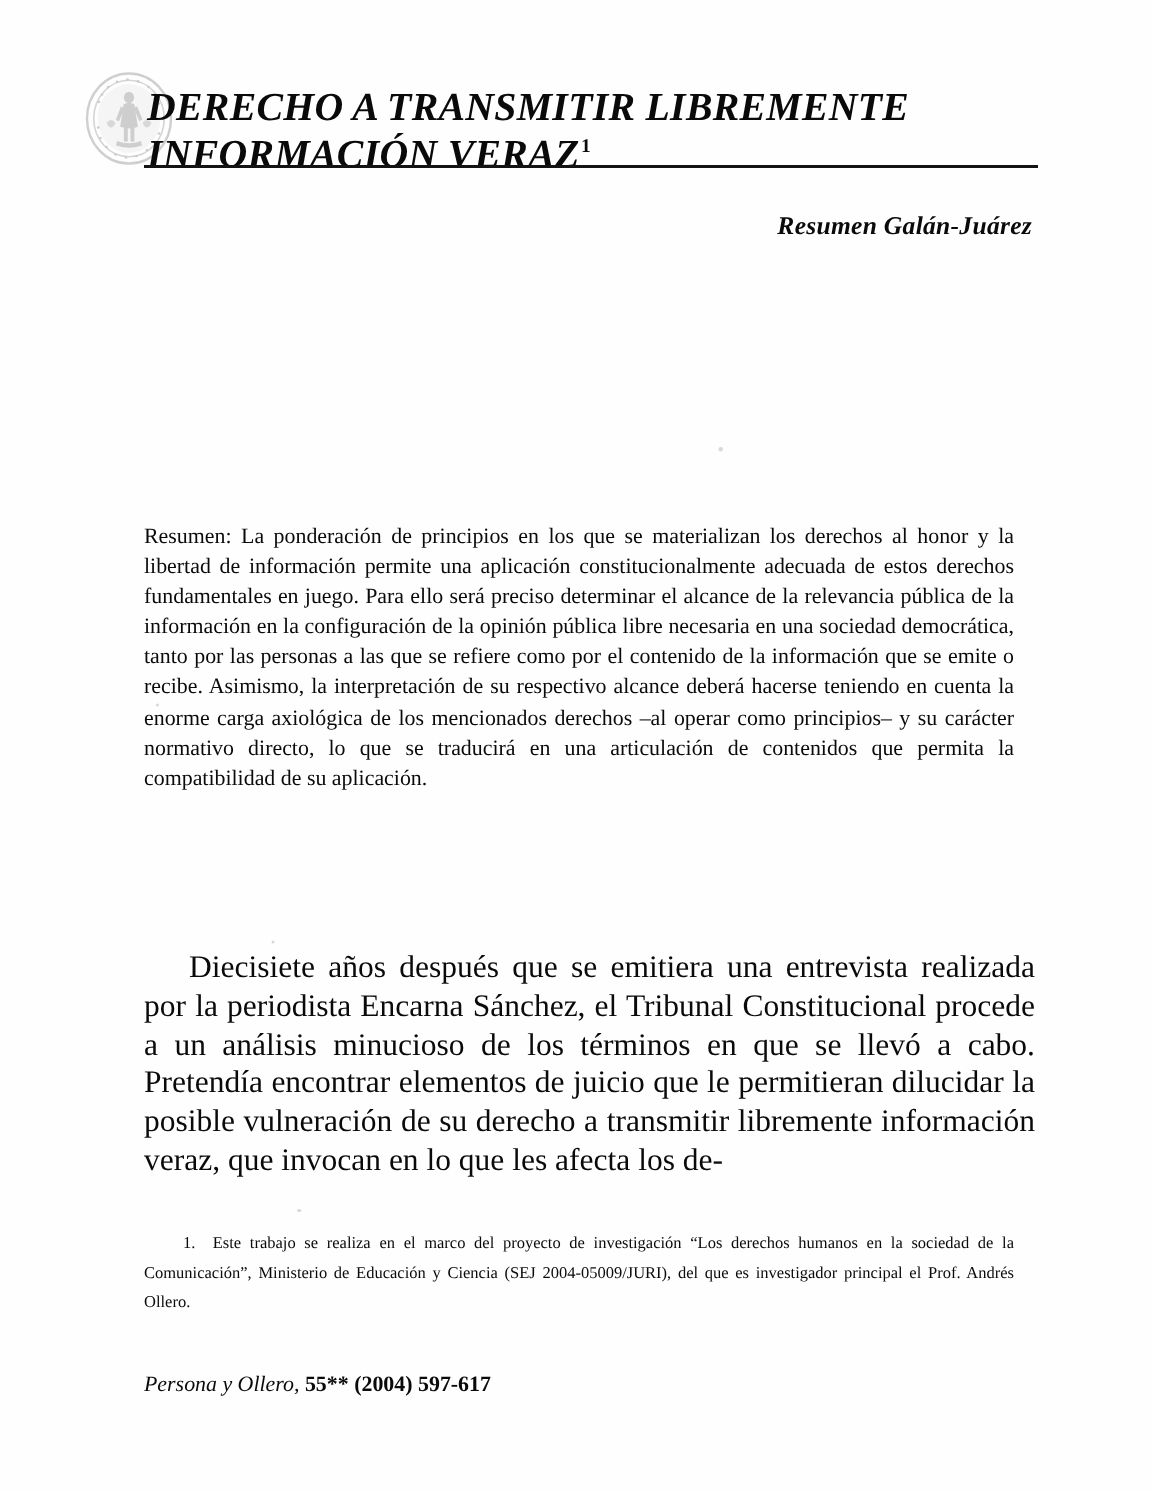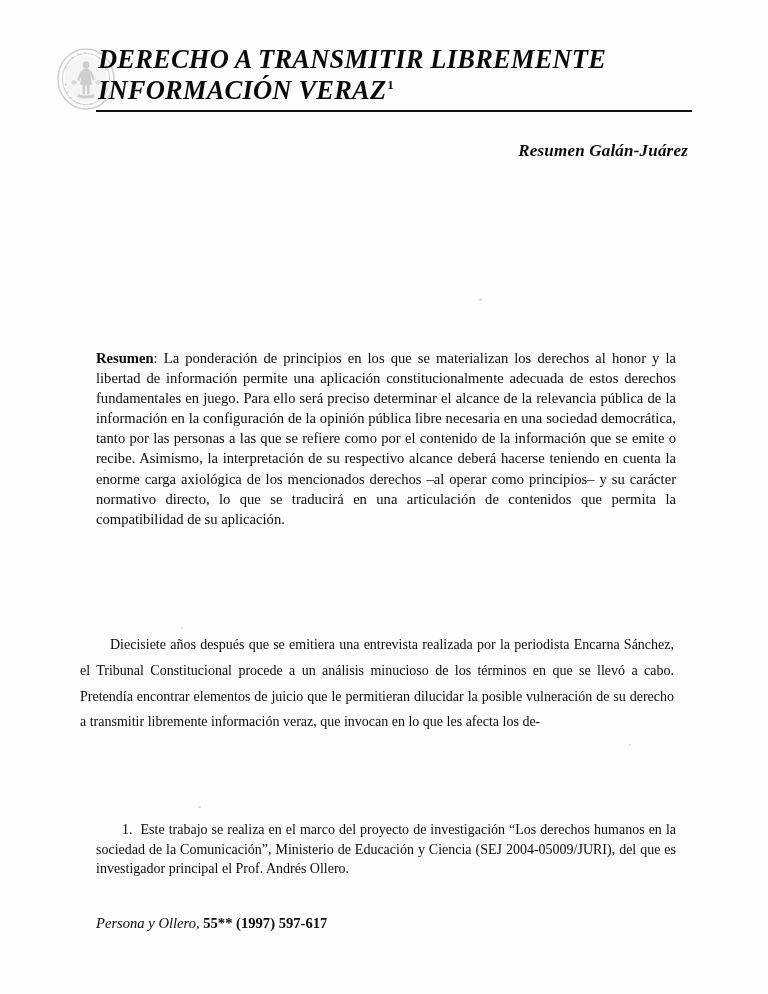--- a/index.html
+++ b/index.html
@@ -38,21 +38,21 @@
     top: 4px;
     width: 60px;
     height: 62px;
     opacity: 0.42;
     pointer-events: none;
   }
 
   .title-block {
     position: absolute;
     left: 98px;
-    top: 0;
+    top: 12px;
     width: 596px;
   }
 
   .doc-title {
     margin: 0;
     font-style: italic;
     font-weight: 700;
     font-size: 26.5px;
     line-height: 31px;
     letter-spacing: 0.2px;
@@ -93,45 +93,45 @@
     left: 96px;
     top: 348px;
     width: 580px;
     font-size: 14.6px;
     line-height: 20.1px;
     text-align: justify;
     text-justify: inter-word;
     hyphens: none;
   }
   .abstract .lead {
-    font-weight: 700;
+    font-weight: 400;
     margin-top: 41px;
   }
 
   
   .body-text {
     position: absolute;
-    left: 80px;
+    left: 96px;
     top: 632px;
     width: 594px;
-    font-size: 14px;
+    font-size: 21px;
     line-height: 25.8px;
     text-align: justify;
     text-justify: inter-word;
     text-indent: 30px;
     hyphens: none;
   }
 
   
   .footnote {
     position: absolute;
     left: 96px;
     top: 820px;
     width: 580px;
-    font-size: 14px;
+    font-size: 11px;
     line-height: 19.6px;
     text-align: justify;
     text-justify: inter-word;
     text-indent: 26px;
     hyphens: none;
   }
   .footnote .fn-num {
     font-variant-numeric: lining-nums;
   }
 
@@ -216,21 +216,21 @@
 
     <div class="author">Resumen Galán-Juárez</div>
   </div>
 
   <div class="abstract"><span class="lead">Resumen</span><span>: </span><span>La ponderación de principios en los que se materializan los derechos al honor y la libertad de información permite una aplicación constitucionalmente adecuada de estos derechos fundamentales en juego. Para ello será preciso determinar el alcance de la relevancia pública de la información en la configuración de la opinión pública libre necesaria en una sociedad democrática, tanto por las personas a las que se refiere como por el contenido de la información que se emite o recibe. Asimismo, la interpretación de su respectivo alcance deberá hacerse teniendo en cuenta la enorme carga axiológica de los mencionados derechos –al operar como principios– y su carácter normativo directo, lo que se traducirá en una articulación de contenidos que permita la compatibilidad de su aplicación.</span></div>
 
   <div class="body-text">Diecisiete años después que se emitiera una entrevista realizada por la periodista Encarna Sánchez, el Tribunal Constitucional procede a un análisis minucioso de los términos en que se llevó a cabo. Pretendía encontrar elementos de juicio que le permitieran dilucidar la posible vulneración de su derecho a transmitir libremente información veraz, que invocan en lo que les afecta los de-</div>
 
   <div class="footnote"><span class="fn-num">1.</span>&nbsp;&nbsp;<span>Este trabajo se realiza en el marco del proyecto de investigación “Los derechos humanos en la sociedad de la Comunicación”, Ministerio de Educación y Ciencia (SEJ 2004-05009/JURI), del que es investigador principal el Prof. Andrés Ollero.</span></div>
 
-  <div class="footer-citation"><span>Persona y Ollero,</span><span class="vol"> 55** (1997) 597-617</span></div>
+  <div class="footer-citation"><span>Persona y Ollero,</span><span class="vol"> 55** (2004) 597-617</span></div>
 
   <span class="speckle" style="left:479px;top:298px;width:3px;height:3px;"></span>
   <span class="speckle" style="left:181px;top:627px;width:2px;height:2px;"></span>
   <span class="speckle" style="left:198px;top:806px;width:3px;height:2px;"></span>
   <span class="speckle" style="left:629px;top:744px;width:2px;height:2px;"></span>
   <span class="speckle" style="left:104px;top:469px;width:2px;height:2px;"></span>
 
 </div>
 
 </body></html>

